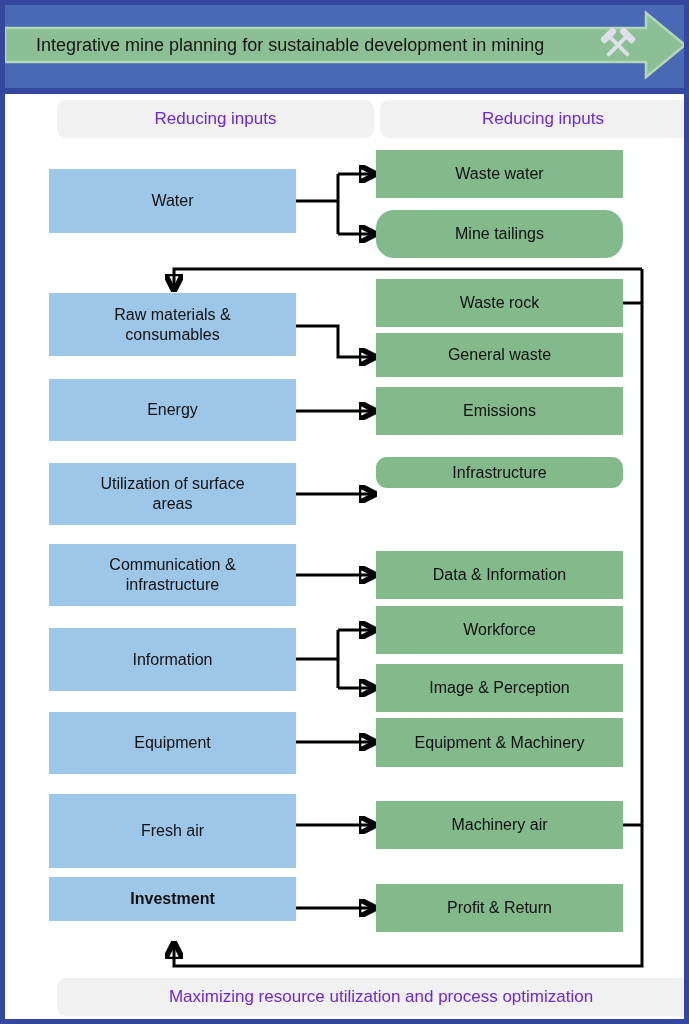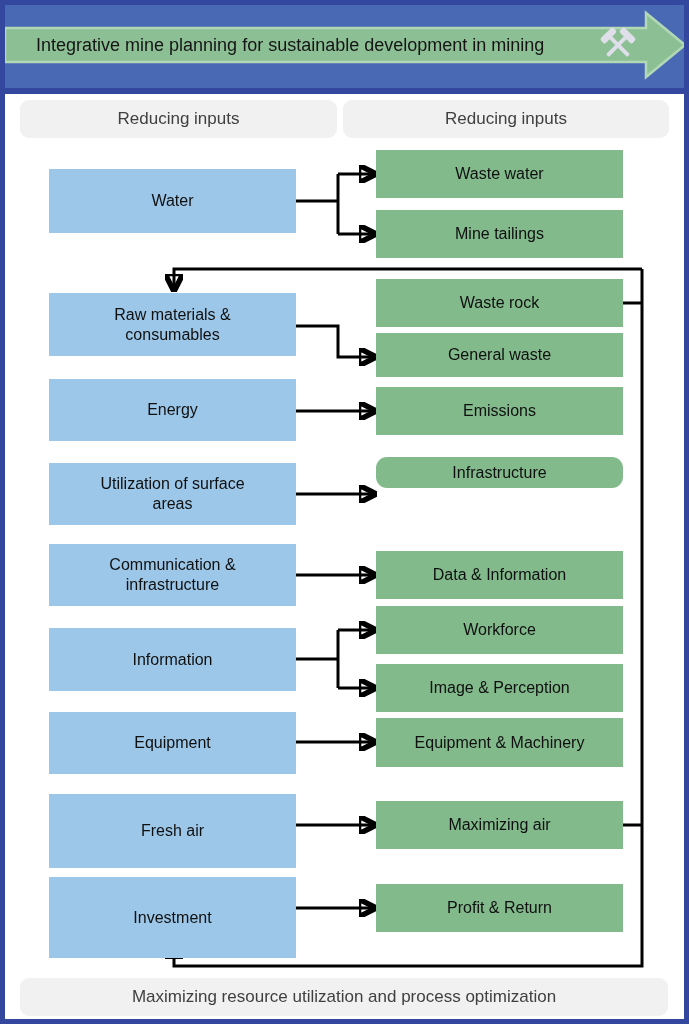--- a/index.html
+++ b/index.html
@@ -16,21 +16,21 @@
   .banner-strip { position:absolute; left:5px; right:5px; top:88px; height:6px; background:#34479e; z-index:1; }
   .banner-svg { position:absolute; left:0; top:0; z-index:2; }
   .banner-title {
     position:absolute; left:36px; top:28px; height:34px; z-index:3;
     display:flex; align-items:center; font-size:18px; letter-spacing:0px; color:#151515;
   }
   
   .bar {
     position:absolute; background:#f1f1f1; border-radius:9px; z-index:2;
     display:flex; align-items:center; justify-content:center;
-    font-size:17px; color:#404040;
+    font-size:17px; color:#6d28d9;margin-left:37px;
   }
   
   .box {
     position:absolute; z-index:3;
     display:flex; align-items:center; justify-content:center; text-align:center;
     font-size:16px; line-height:1.22; color:#101010;
   }
   .box.blue  { left:49px;  width:247px; background:#9cc7e9; padding:0 34px; box-sizing:border-box; }
   .box.green { left:376px; width:247px; background:#82ba8c; padding:0 36px; box-sizing:border-box; }
   
@@ -90,31 +90,31 @@
   </svg>
 
   <div class="box blue" style="top:169px; height:64px;">Water</div>
   <div class="box blue" style="top:293px; height:63px;">Raw materials &amp; consumables</div>
   <div class="box blue" style="top:379px; height:62px;">Energy</div>
   <div class="box blue" style="top:463px; height:62px;">Utilization of surface areas</div>
   <div class="box blue" style="top:544px; height:62px;">Communication &amp; infrastructure</div>
   <div class="box blue" style="top:628px; height:63px;">Information</div>
   <div class="box blue" style="top:712px; height:62px;">Equipment</div>
   <div class="box blue" style="top:794px; height:74px;">Fresh air</div>
-  <div class="box blue" style="top:877px; height:81px;">Investment</div>
+  <div class="box blue" style="top:877px; height:44px;font-weight:bold;">Investment</div>
 
   <div class="box green" style="top:150px; height:48px;">Waste water</div>
-  <div class="box green" style="top:210px; height:48px;">Mine tailings</div>
+  <div class="box green" style="top:210px; height:48px;border-radius:18px;">Mine tailings</div>
   <div class="box green" style="top:279px; height:48px;">Waste rock</div>
   <div class="box green" style="top:333px; height:44px;">General waste</div>
   <div class="box green" style="top:387px; height:48px;">Emissions</div>
   <div class="box green" style="top:457px; height:31px;border-radius:11px;">Infrastructure</div>
   <div class="box green" style="top:551px; height:48px;">Data &amp; Information</div>
   <div class="box green" style="top:606px; height:48px;">Workforce</div>
   <div class="box green" style="top:664px; height:48px;">Image &amp; Perception</div>
   <div class="box green" style="top:718px; height:49px;">Equipment &amp; Machinery</div>
-  <div class="box green" style="top:801px; height:48px;">Maximizing air</div>
+  <div class="box green" style="top:801px; height:48px;">Machinery air</div>
   <div class="box green" style="top:884px; height:48px;">Profit &amp; Return</div>
 
   <div class="bar" style="left:20px; top:978px; width:648px; height:38px;">Maximizing resource utilization and process optimization</div>
 
   <div class="frame"></div>
 </div>
 
 </body></html>

